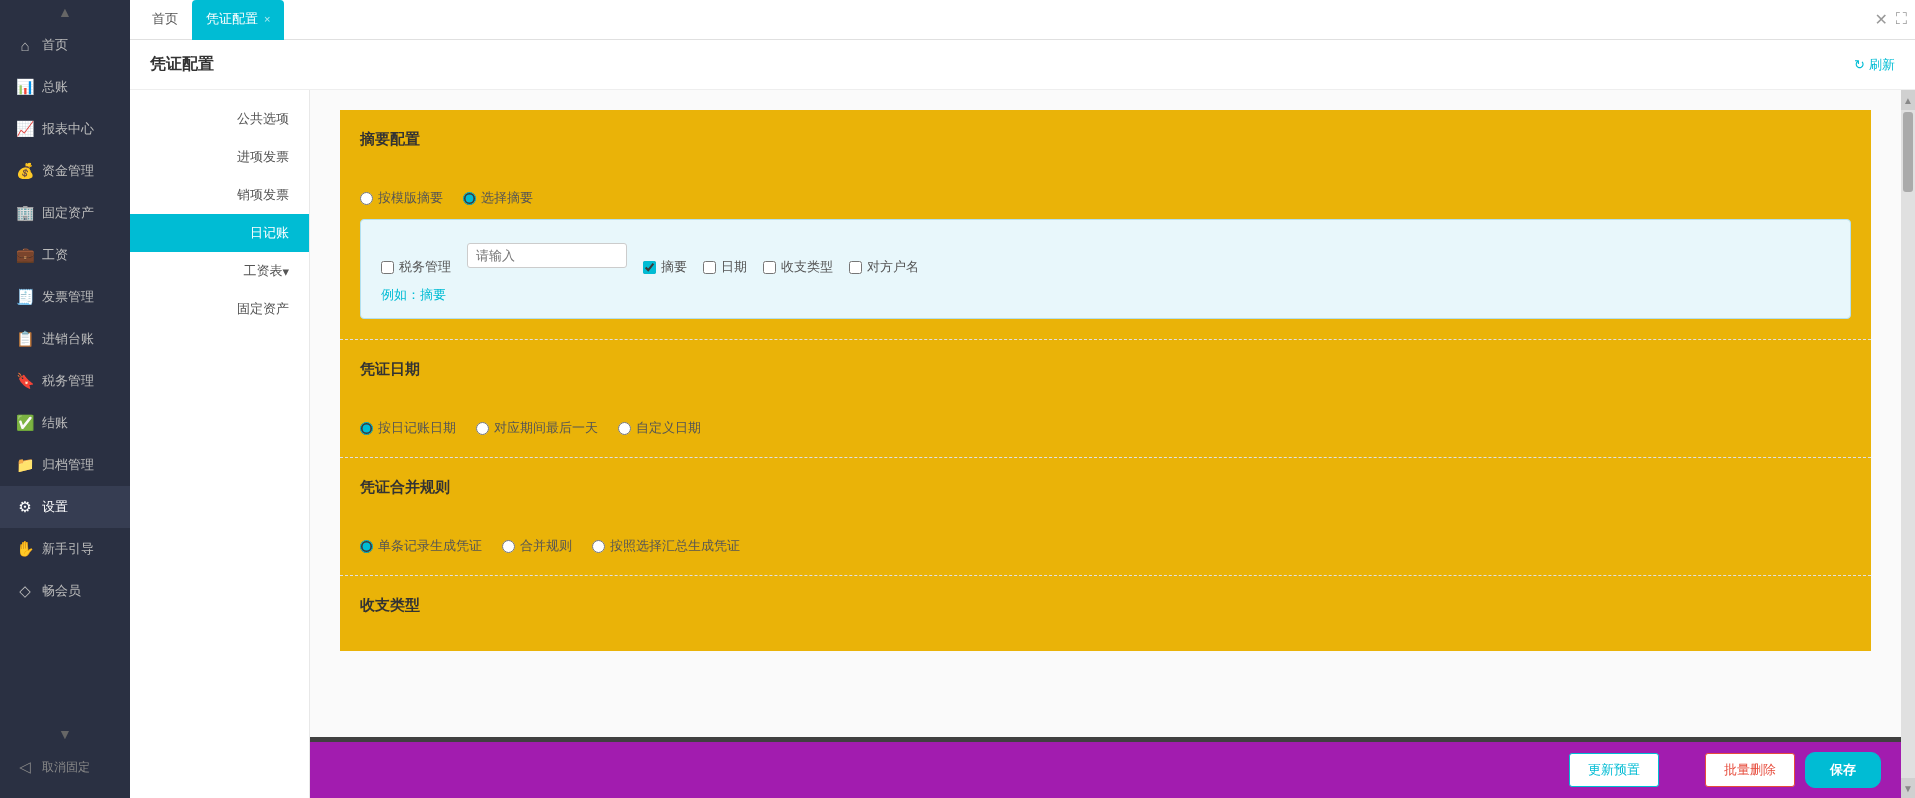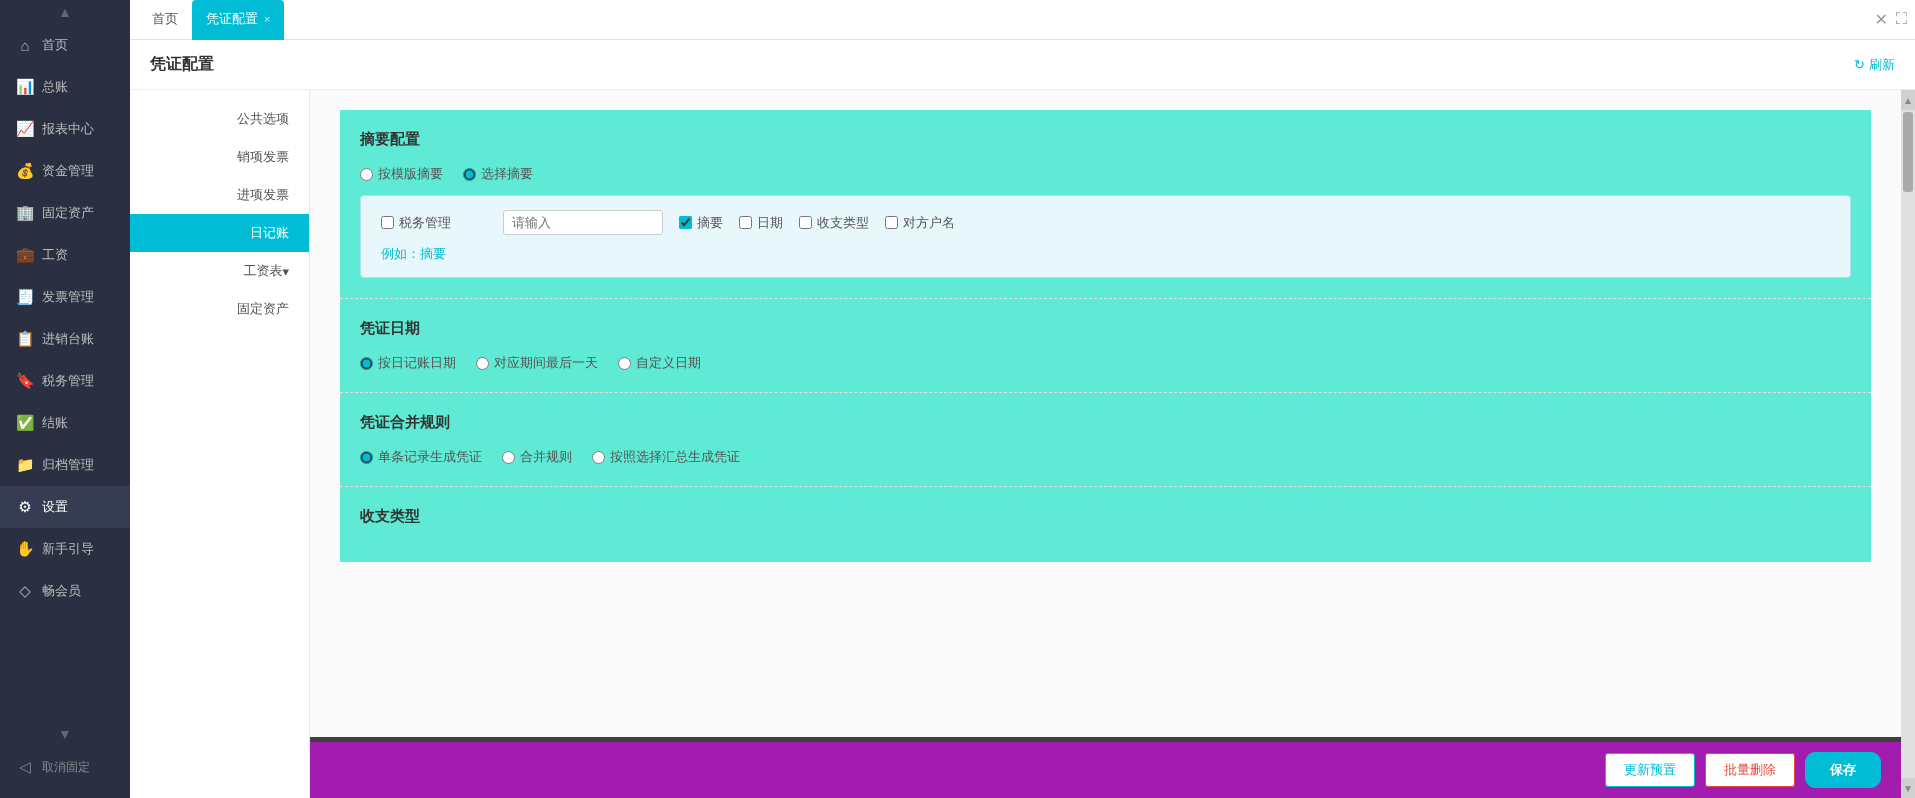--- a/index.html
+++ b/index.html
@@ -141,21 +141,21 @@
 
     
     .right-content {
       flex: 1;
       overflow-y: auto;
       padding: 20px 30px;
       background: #fafafa;
     }
 
     .section {
-      background: #5eead4;
+      background: #eab308;
       padding: 20px;
       margin-bottom: 0;
       border-bottom: 1px dashed #e0e0e0;
     }
     .section:last-child { border-bottom: none; }
     .section-title {
       font-size: 15px;
       font-weight: bold;
       color: #333;
       margin-bottom: 16px;
@@ -168,20 +168,21 @@
       gap: 20px;
       flex-wrap: wrap;
     }
     .radio-item, .checkbox-item {
       display: flex;
       align-items: center;
       gap: 5px;
       font-size: 13px;
       color: #555;
       cursor: pointer;
+      margin-top: 24px;
     }
     .radio-item input[type="radio"],
     .checkbox-item input[type="checkbox"] {
       accent-color: #00bcd4;
       cursor: pointer;
     }
 
     
     .summary-config-box {
       background: #e8f7fb;
@@ -196,21 +197,20 @@
       gap: 16px;
       flex-wrap: wrap;
     }
     .summary-config-row input[type="text"] {
       border: 1px solid #ccc;
       border-radius: 3px;
       padding: 4px 8px;
       font-size: 13px;
       width: 160px;
       outline: none;
-      margin-left: 36px;
     }
     .example-text { color: #00bcd4; font-size: 13px; margin-top: 10px; }
 
     
     .bottom-bar {
       background: #a21caf;
       border-top: 5px solid #404040;
       padding: 10px 20px;
       display: flex;
       justify-content: flex-end;
@@ -220,21 +220,21 @@
     }
     .btn {
       padding: 7px 18px;
       border-radius: 3px;
       font-size: 13px;
       cursor: pointer;
       border: 1px solid #ccc;
       background: #fff;
     }
     .btn-update { color: #00bcd4; border-color: #00bcd4; }
-    .btn-delete { color: #e74c3c; border-color: #e74c3c; }
+    .btn-delete { color: #e74c3c; border-color: #e74c3c; margin-left: 36px; }
     .btn-save { background: #00bcd4; color: #fff; border-color: #00bcd4; font-weight: bold; padding: 8px 24px; border-radius: 10px; }
 
     
     .right-content::-webkit-scrollbar { width: 6px; }
     .right-content::-webkit-scrollbar-thumb { background: #ccc; border-radius: 3px; }
 
     
     .page-scrollbar {
       width: 14px;
       background: #e0e0e0;
@@ -355,24 +355,24 @@
     </button>
   </div>
 
   <div class="content-area">
 
     <div class="left-nav">
       <div class="left-nav-item">
         <span>公共选项</span>
       </div>
       <div class="left-nav-item">
+        <span>进项发票</span>
+      </div>
+      <div class="left-nav-item">
         <span>销项发票</span>
-      </div>
-      <div class="left-nav-item">
-        <span>进项发票</span>
       </div>
       <div class="left-nav-item active">
         <span>日记账</span>
       </div>
       <div class="left-nav-item">
         <span>工资表</span>
         <span>▾</span>
       </div>
       <div class="left-nav-item">
         <span>固定资产</span>

